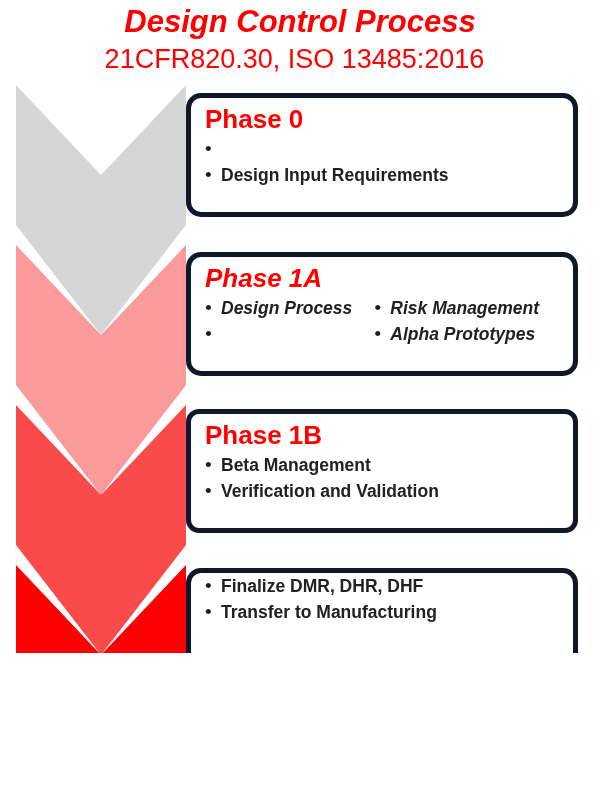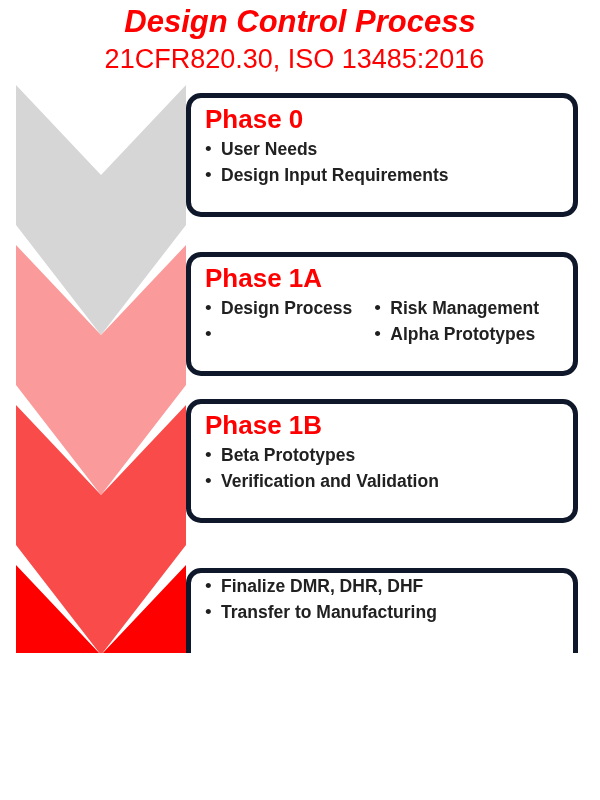--- a/index.html
+++ b/index.html
@@ -137,30 +137,29 @@
       <div class="chevron" style="top: 565px; background: rgb(254, 0, 0);"></div>
     </div>
 
   <div id="phase-layer">
       <div class="phase-box" style="top: 93px; height: 124px;">
         <span class="phase-title">Phase 0</span>
         <div class="bullets">
           <div class="bullet-col">
             <div class="bullet-row">
               <span class="bullet-dot">•</span>
-              <span class="bullet-text">User Needs</span>
             </div>
             <div class="bullet-row">
               <span class="bullet-dot">•</span>
               <span class="bullet-text">Design Input Requirements</span>
             </div>
           </div>
         </div>
       </div>
-      <div class="phase-box" style="top: 252px; height: 124px;">
+      <div class="phase-box" style="top: 252px; height: 124px; font-style: italic;">
         <span class="phase-title">Phase 1A</span>
         <div class="bullets">
           <div class="bullet-col">
             <div class="bullet-row">
               <span class="bullet-dot">•</span>
               <span class="bullet-text">Design Process</span>
             </div>
             <div class="bullet-row">
               <span class="bullet-dot">•</span>
             </div>
@@ -170,27 +169,27 @@
               <span class="bullet-dot">•</span>
               <span class="bullet-text">Risk Management</span>
             </div>
             <div class="bullet-row">
               <span class="bullet-dot">•</span>
               <span class="bullet-text">Alpha Prototypes</span>
             </div>
           </div>
         </div>
       </div>
-      <div class="phase-box" style="top: 399px; height: 124px;">
+      <div class="phase-box" style="top: 409px; height: 124px; border-radius: 13px;">
         <span class="phase-title">Phase 1B</span>
         <div class="bullets">
           <div class="bullet-col">
             <div class="bullet-row">
               <span class="bullet-dot">•</span>
-              <span class="bullet-text">Beta Prototypes</span>
+              <span class="bullet-text">Beta Management</span>
             </div>
             <div class="bullet-row">
               <span class="bullet-dot">•</span>
               <span class="bullet-text">Verification and Validation</span>
             </div>
           </div>
         </div>
       </div>
       <div class="phase-box" style="top: 568px; height: 123px;">
         <div class="bullets">

